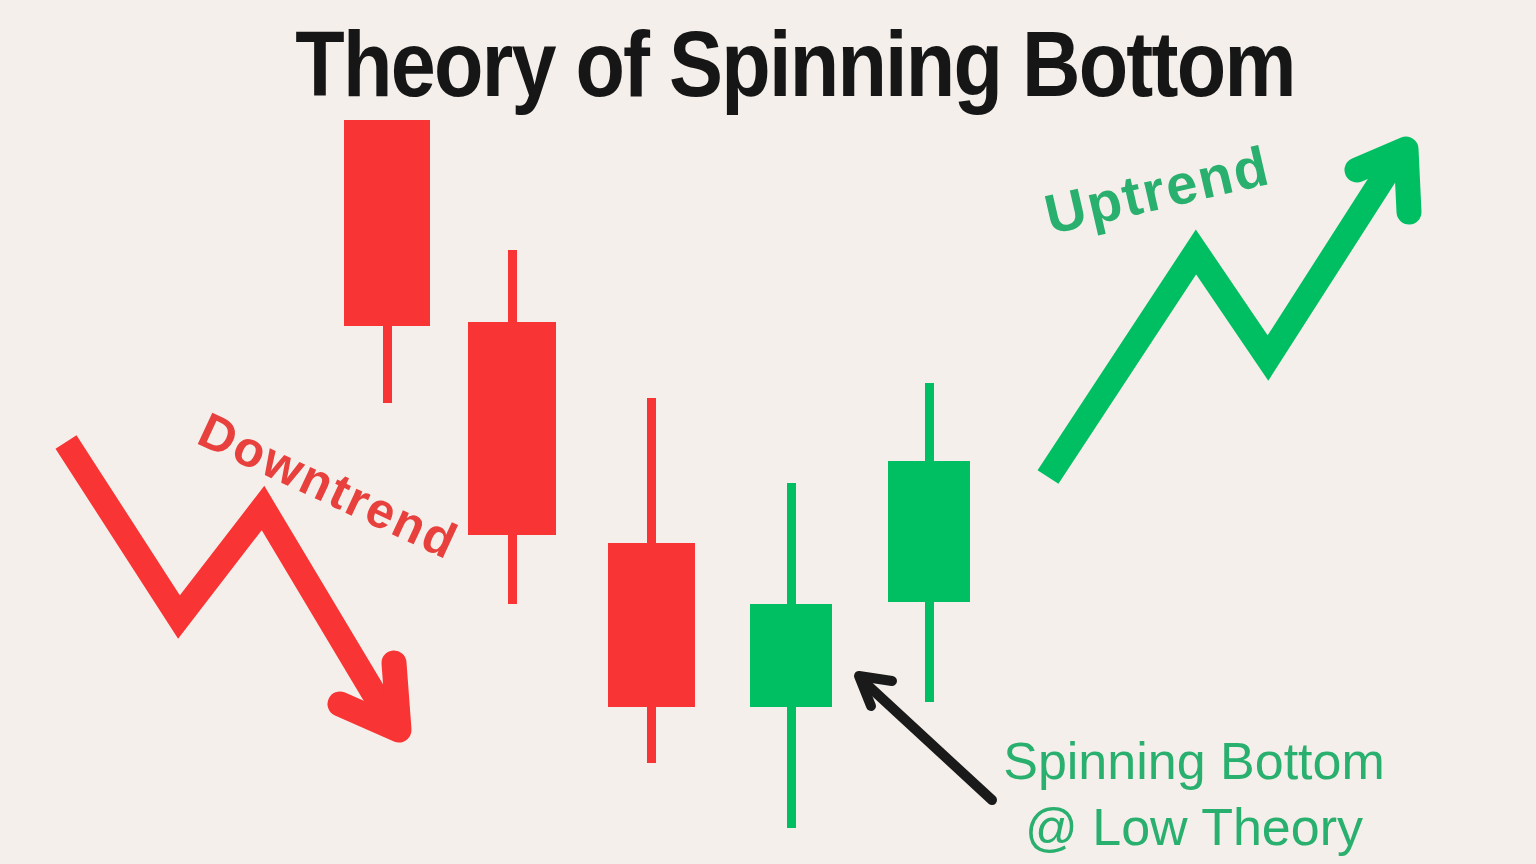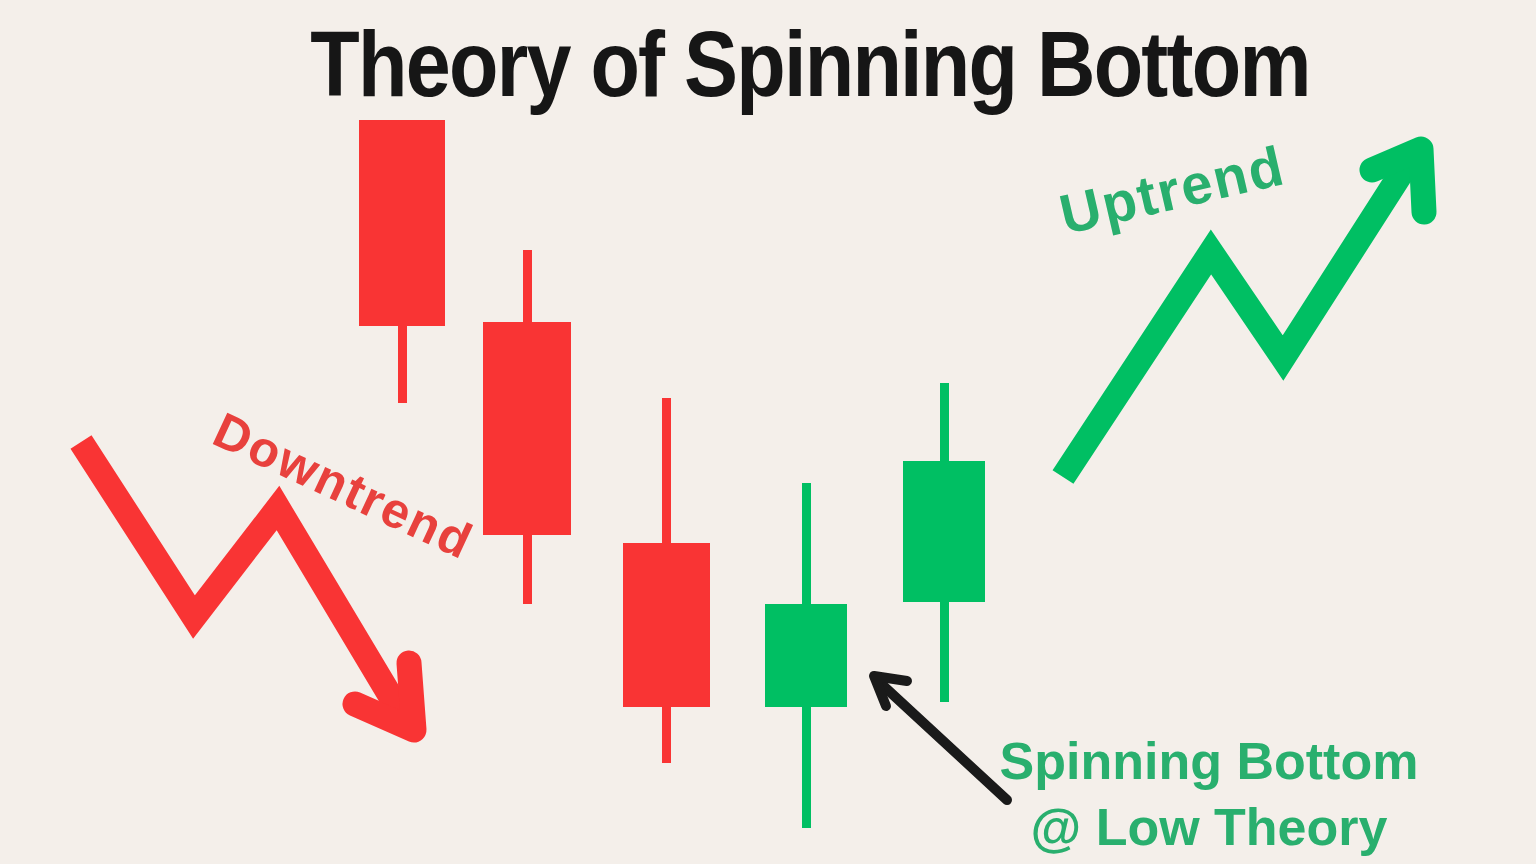--- a/index.html
+++ b/index.html
@@ -4,21 +4,20 @@
 <style>
   * { margin: 0; padding: 0; box-sizing: border-box; }
   html, body { width: 1536px; height: 864px; overflow: hidden; }
   body { background: var(--bg, #F4EFEA); font-family: "Liberation Sans", sans-serif; }
 
   #canvas {
     position: relative;
     width: 1272px;
     height: 864px;
     background: var(--bg, #F4EFEA);
-    margin-left: 15px;
   }
 
   #title {
     position: absolute;
     top: 12px;
     left: 27px;
     width: 1536px;
     text-align: center;
     font-size: 92px;
     font-weight: bold;
@@ -63,21 +62,21 @@
     transform-origin: left center;
   }
 
   #annotation {
     position: absolute;
     left: 884px;
     top: 728px;
     width: 620px;
     text-align: center;
     font-size: 52px;
-    font-weight: bold;
+    font-weight: normal;
     line-height: 66px;
     color: var(--green-text, #29AF6E);
   }
 </style>
 </head>
 <body>
 
 <div id="canvas">
 
   <h1 id="title">Theory of Spinning Bottom</h1>

